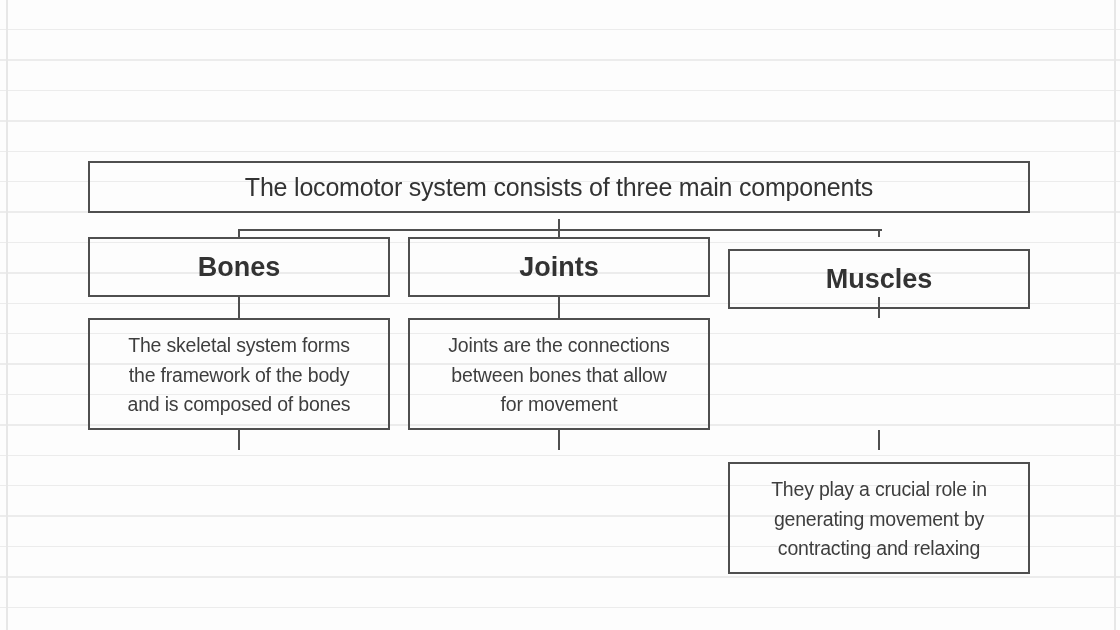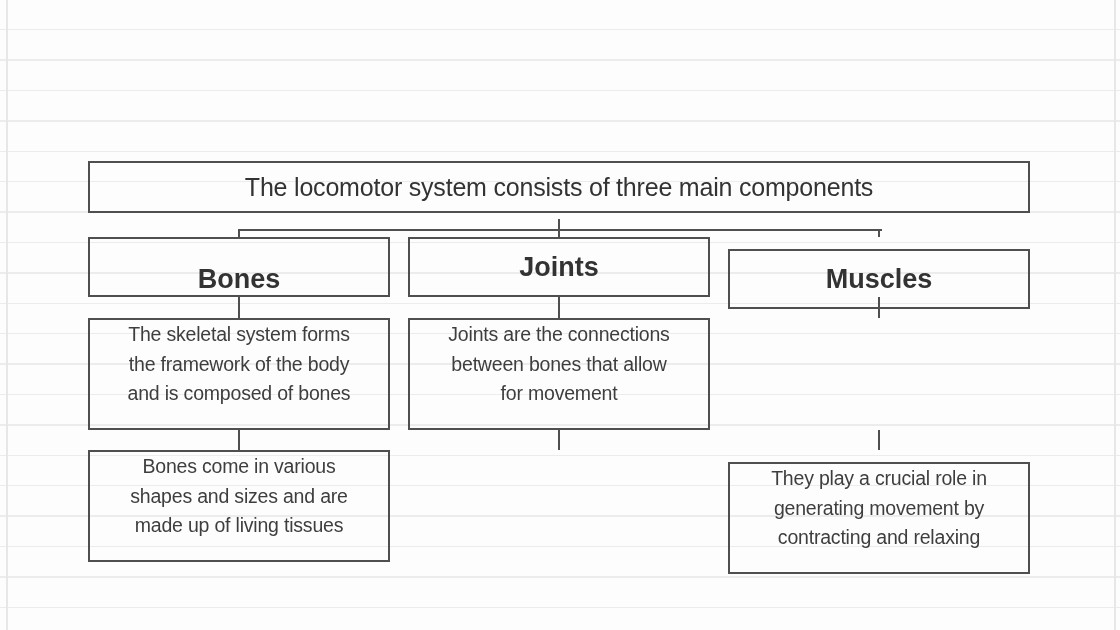--- a/index.html
+++ b/index.html
@@ -40,27 +40,28 @@
     left:88px;top:161px;width:942px;height:52px;
     font-size:25px;font-weight:normal;letter-spacing:-0.2px;
   }
   .box.hdr{
     top:237px;width:302px;height:60px;
     font-size:27px;font-weight:bold;
   }
   .box.desc{
     width:302px;height:112px;
     align-items:flex-start;
+    padding-top:11px;
     font-size:19.5px;line-height:29.5px;font-weight:normal;
     color:#3e3e3e;letter-spacing:-0.2px;
     white-space:pre-line;
   }
   .box.d1{top:318px;}
   .box.d2{top:450px;}
-  .col1{left:88px;align-items:flex-end;}
+  .col1{left:88px;}
   .col2{left:408px;}
   .col3{left:728px;margin-top:12px;}
 
   .conn{position:absolute;background:#4f4f4f;}
   .conn.v{width:2px;}
   .conn.h{height:2px;}
   .conn.root-drop{left:558px;top:219px;height:10px;}
   .conn.spread{left:238px;top:229px;width:644px;}
   .conn.stub1{left:238px;top:229px;height:8px;}
   .conn.stub2{left:558px;top:229px;height:8px;}
@@ -95,23 +96,20 @@
   <div class="conn v d1d2-1"></div>
   <div class="conn v d1d2-2"></div>
   <div class="conn v d1d2-3"></div>
 
   <div class="box hdr col1">
     <span>Bones</span>
   </div>
   <div class="box desc d1 col1">The skeletal system forms
 the framework of the body
 and is composed of bones</div>
-  <div class="box desc d2 col1">Bones come in various
-shapes and sizes and are
-made up of living tissues</div>
 
   <div class="box hdr col2">
     <span>Joints</span>
   </div>
   <div class="box desc d1 col2">Joints are the connections
 between bones that allow
 for movement</div>
 
   <div class="box hdr col3">
     <span>Muscles</span>

